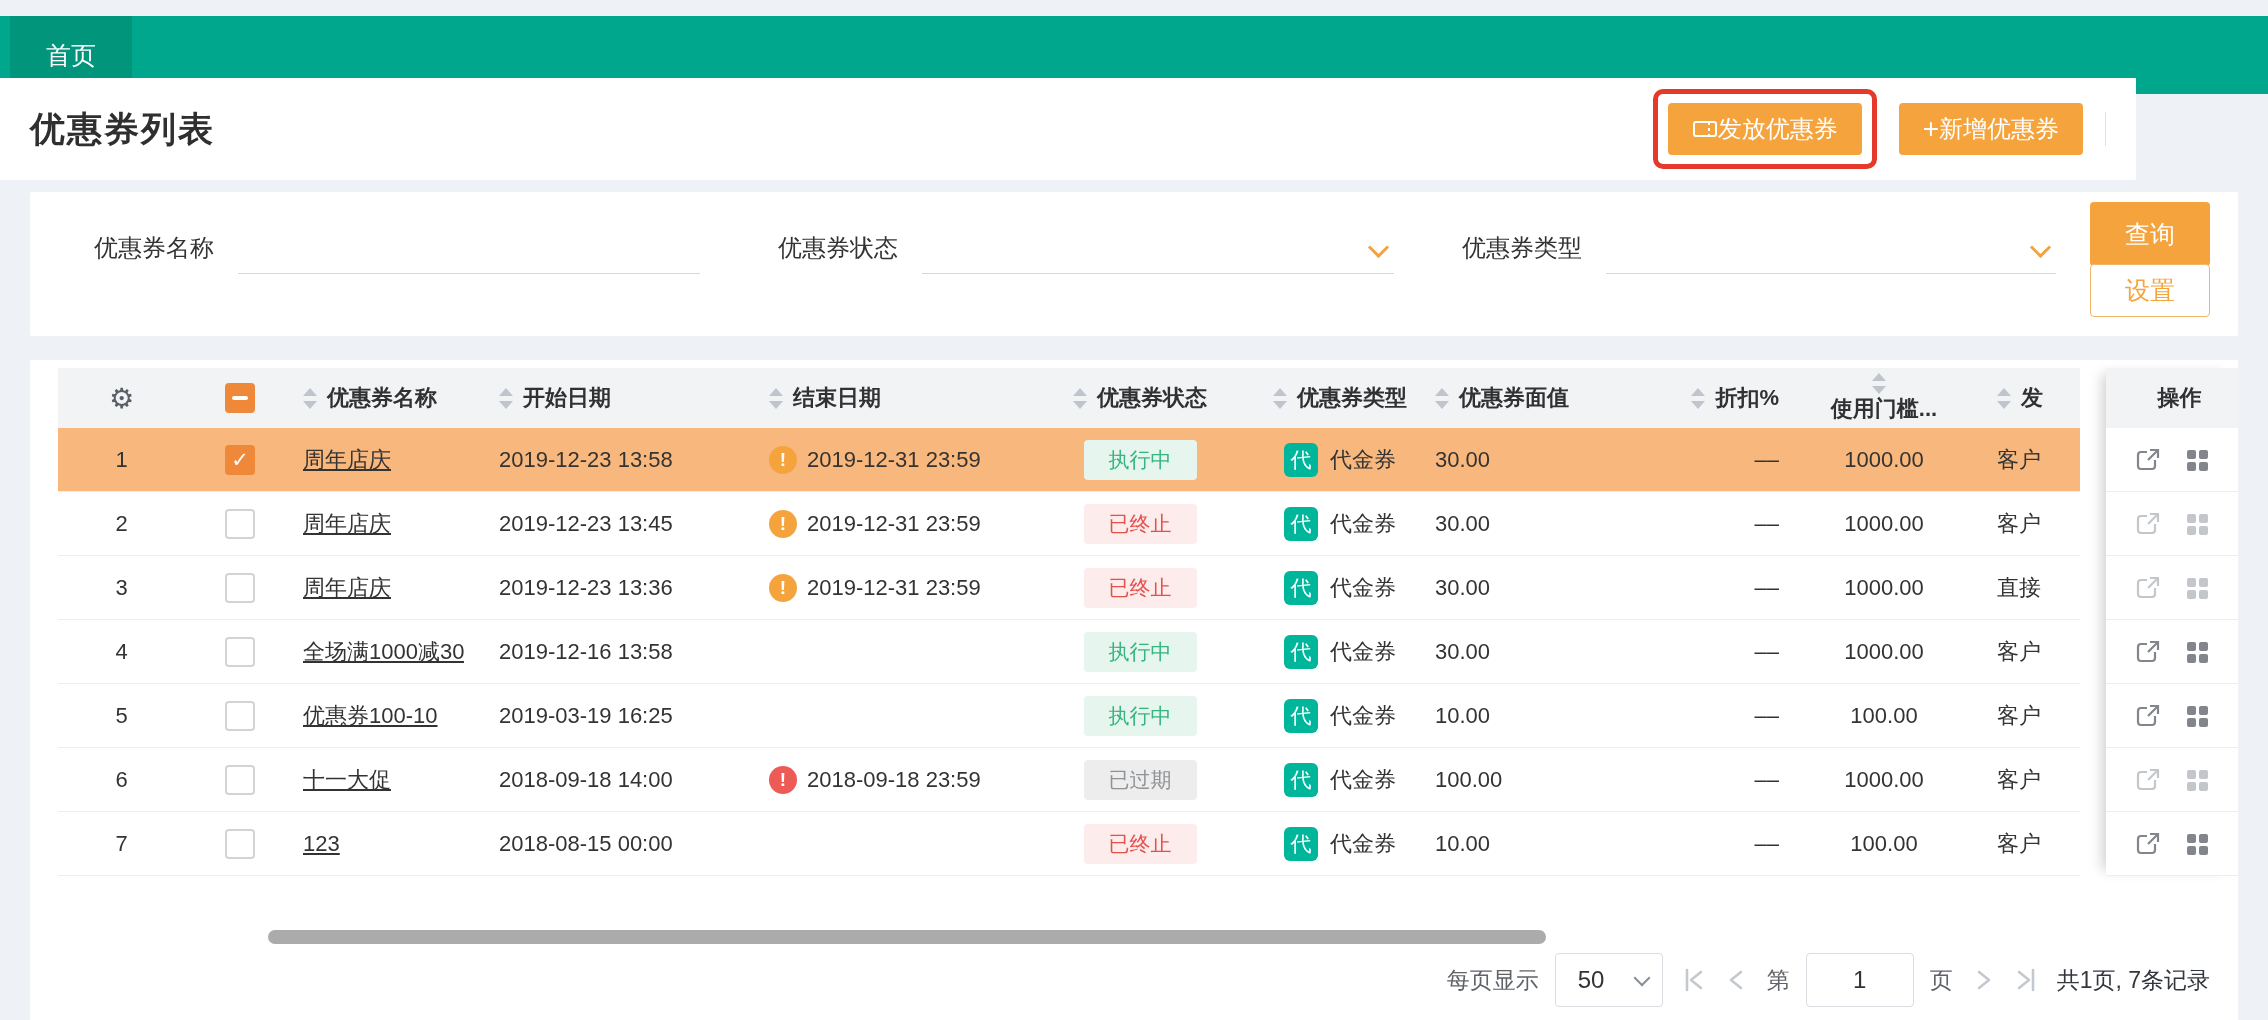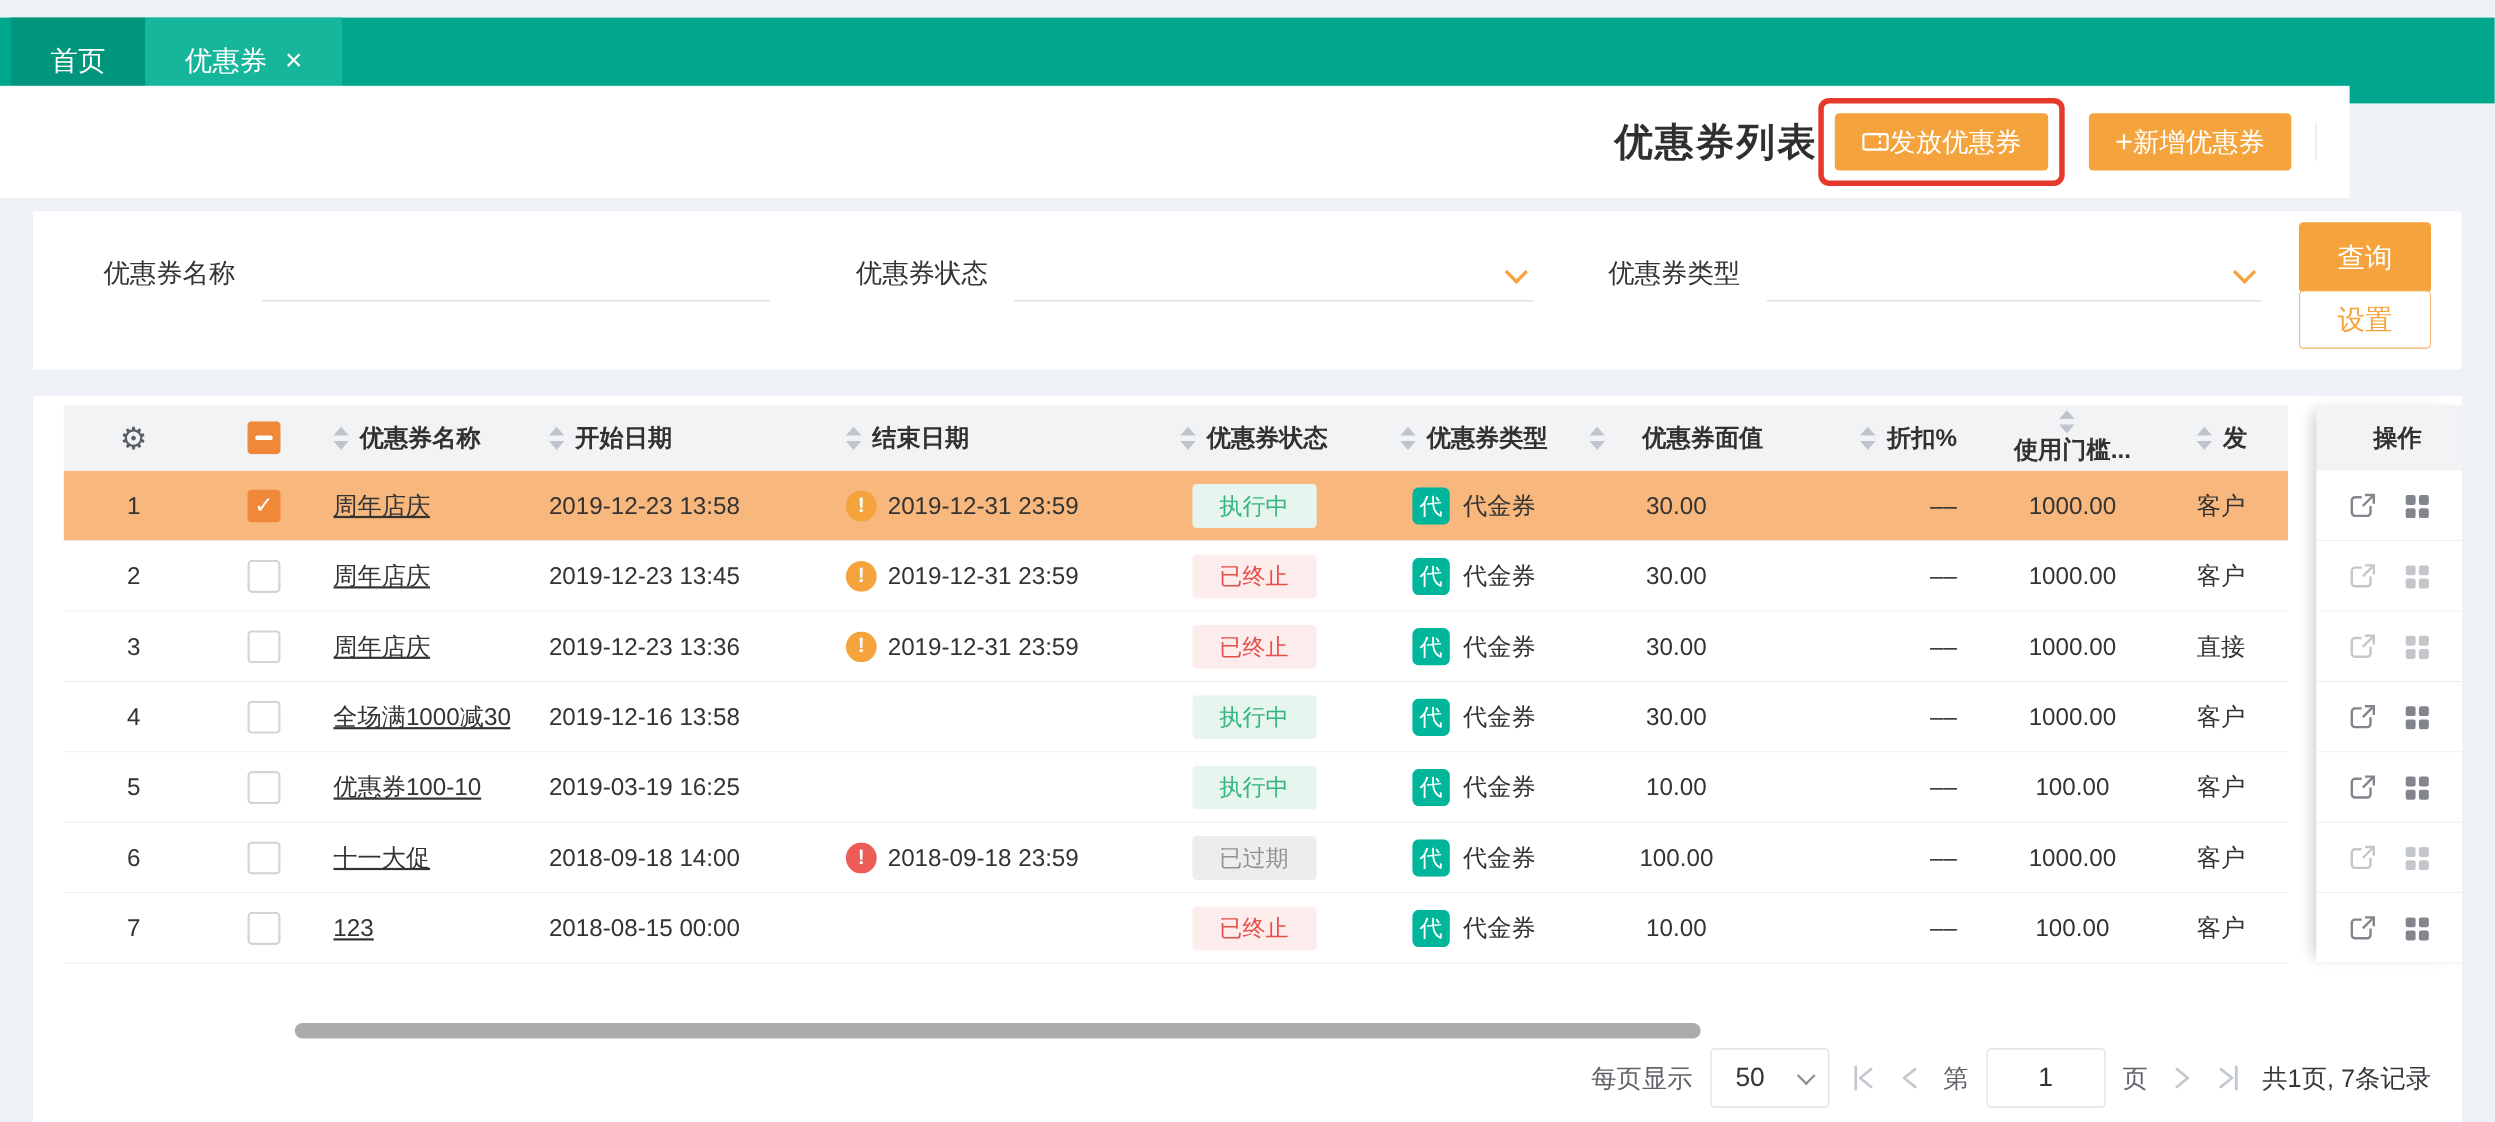--- a/index.html
+++ b/index.html
@@ -14,21 +14,21 @@
   .tabbar { position:absolute; top:16px; left:0; width:2268px; height:78px;
     background:#01a78c; display:flex; align-items:stretch; padding-left:10px; }
   .tab { display:flex; align-items:center; gap:16px; padding:0 36px;
     color:#fff; font-size:25px; cursor:pointer; }
   .tab.home { background:#01957c; }
   .tab.active { background:#16b69a; }
   .tab .close { font-size:27px; line-height:1; }
 
   
   .pagehead { position:absolute; top:78px; left:0; width:2136px; height:102px;
-    background:#fff; display:flex; align-items:center; justify-content:flex-end;
+    background:#fff; display:flex; align-items:center; justify-content:space-between;
     padding:0 30px; }
   .page-title { font-size:35px; font-weight:600; color:#2f2f2f; letter-spacing:2px; }
   .actions { display:flex; align-items:center; gap:22px; }
   .btn-solid { background:#f5a43d; color:#fff; border:none; height:52px;
     padding:0 24px; border-radius:4px; font-size:24px; display:inline-flex;
     align-items:center; gap:0; cursor:pointer; white-space:nowrap;
     font-family:inherit; }
   .annotation { display:inline-flex; border:5px solid #e5392b; border-radius:10px;
     padding:9px 10px; }
   .head-divider { width:1px; height:34px; background:#e0e0e0; }
@@ -63,21 +63,21 @@
   .th, .td { flex:none; display:flex; align-items:center; overflow:hidden; }
   .th { font-weight:700; font-size:22px; color:#303133; }
 
   .c-gear  { width:127px; justify-content:center; }
   .c-check { width:110px; justify-content:center; }
   .c-name  { width:190px; padding-left:8px; }
   .c-start { width:270px; padding-left:14px; }
   .c-end   { width:280px; padding-left:14px; }
   .c-status{ width:210px; justify-content:center; }
   .c-type  { width:190px; justify-content:center; }
-  .c-value { width:200px; justify-content:center; padding-right:22px;gap:24px; }
+  .c-value { width:200px; justify-content:flex-start; padding-right:22px; }
   .c-disc  { width:170px; justify-content:flex-end; padding-right:26px; }
   .c-thresh{ width:180px; justify-content:space-between; padding-right:22px;flex-direction:column; }
   .c-issue { width:95px;  padding-left:12px; white-space:nowrap; }
 
   .gear-glyph { font-size:28px; color:#5a5e66; cursor:pointer; }
   .sort { display:inline-flex; flex-direction:column; gap:5px; margin-right:10px;
     cursor:pointer; flex:none; }
   .sort i { width:0; height:0; border-left:7px solid transparent;
     border-right:7px solid transparent; display:block; }
   .sort .up { border-bottom:8px solid #c0c4cc; }
@@ -149,24 +149,20 @@
   .summary { color:#33373d; font-size:23px; white-space:nowrap; }
 </style>
 </head>
 <body>
 
 <div class="stage">
 
   <div class="tabbar">
     <div class="tab home">
       <span>首页</span>
-    </div>
-    <div class="tab active">
-      <span>优惠券</span>
-      <span class="close">×</span>
     </div>
   </div>
 
   <div class="pagehead">
     <div class="page-title">优惠券列表</div>
     <div class="actions">
       <span class="annotation">
         <button class="btn-solid">
           <svg width="26" height="26" viewBox="0 0 26 26" fill="none" stroke="#fff" stroke-width="2">
               <rect x="2" y="6" width="22" height="14" rx="2"></rect>

